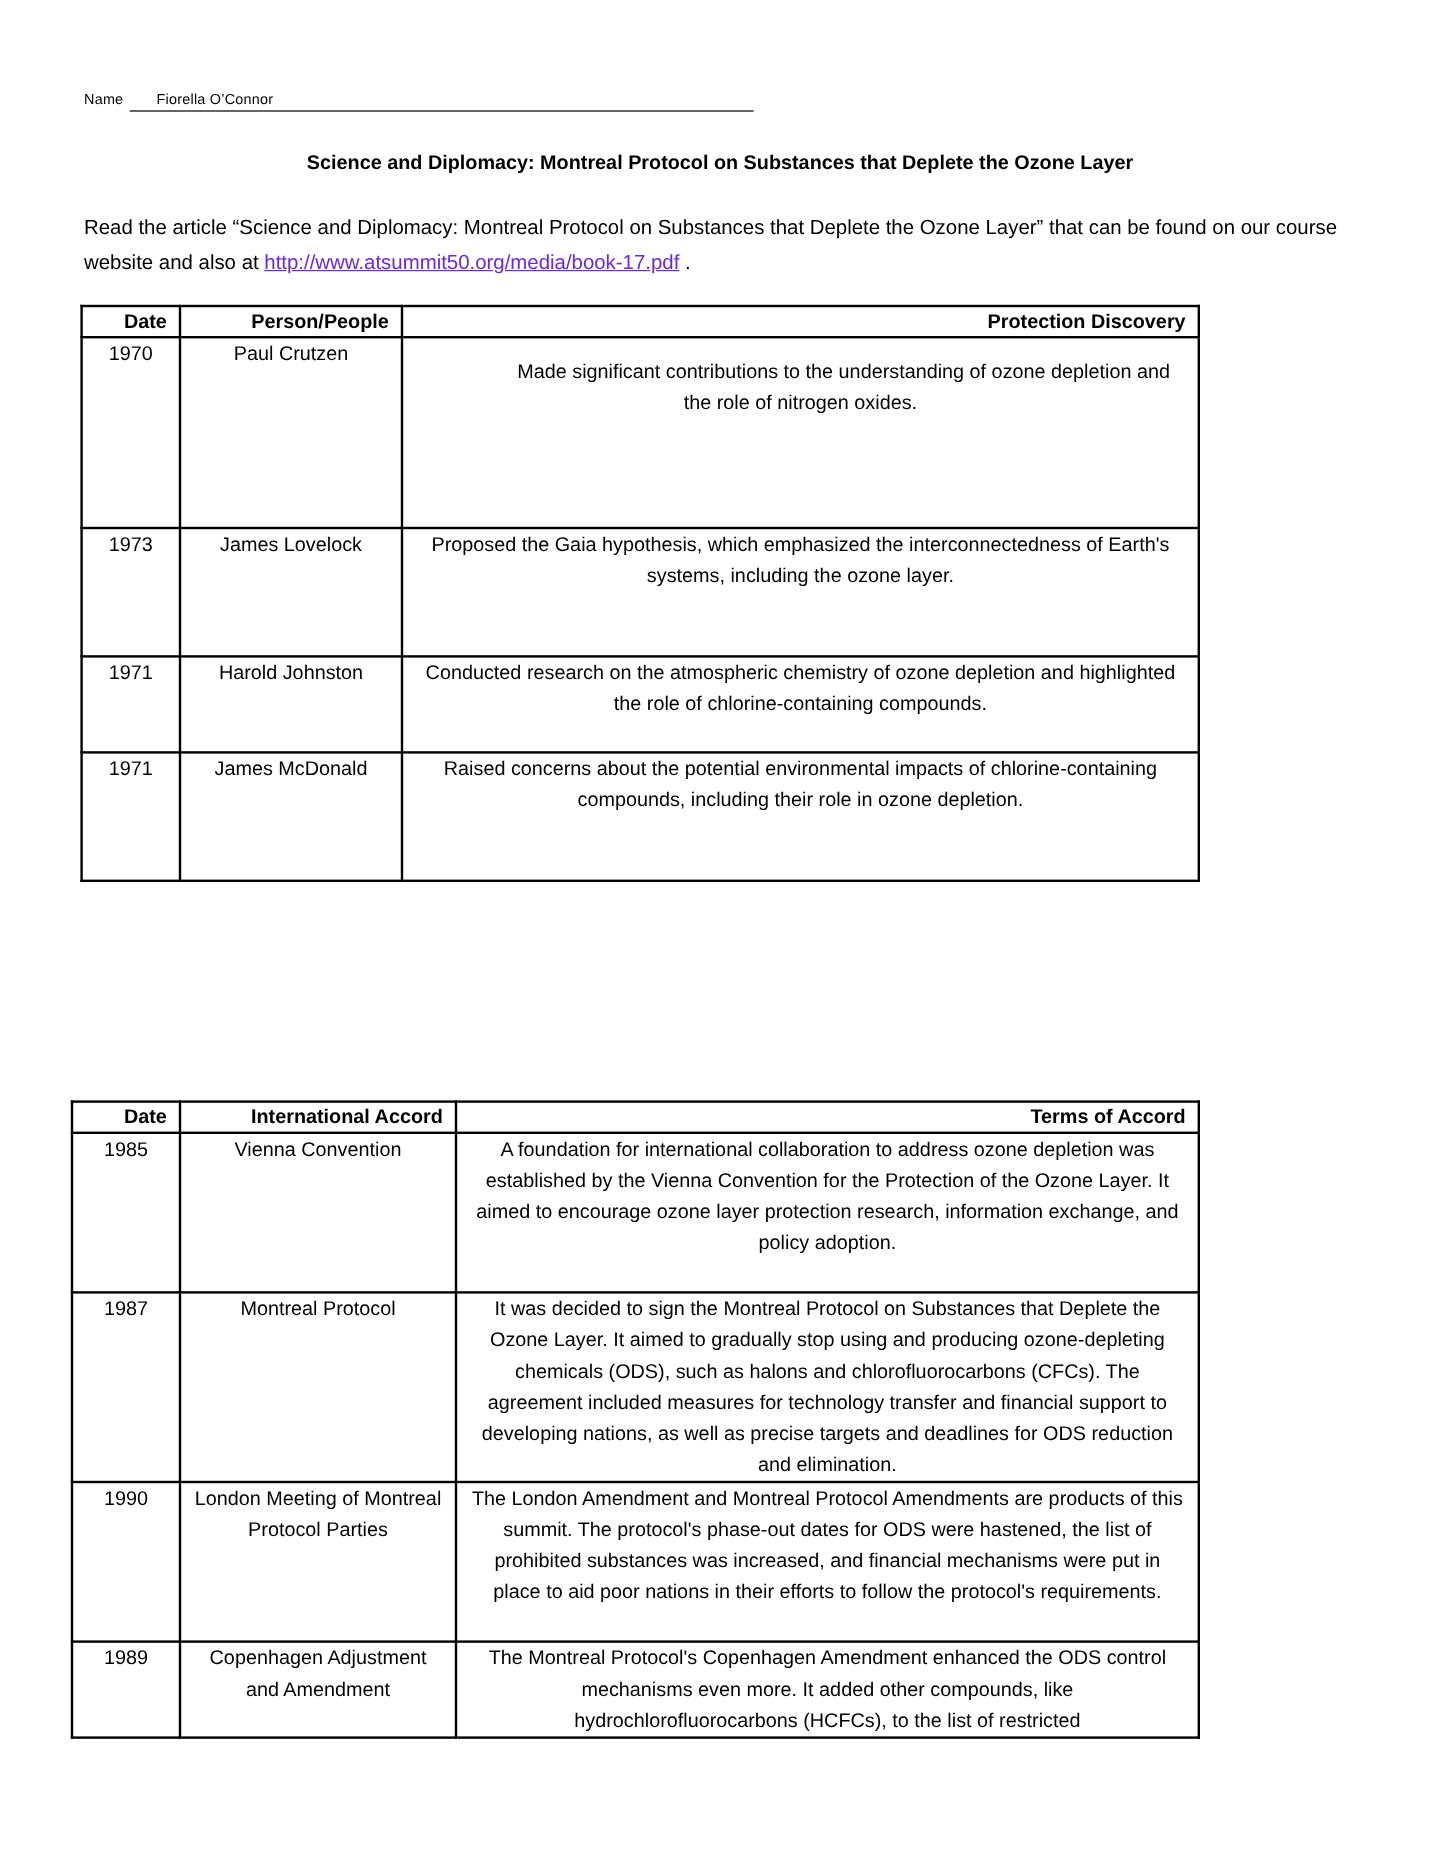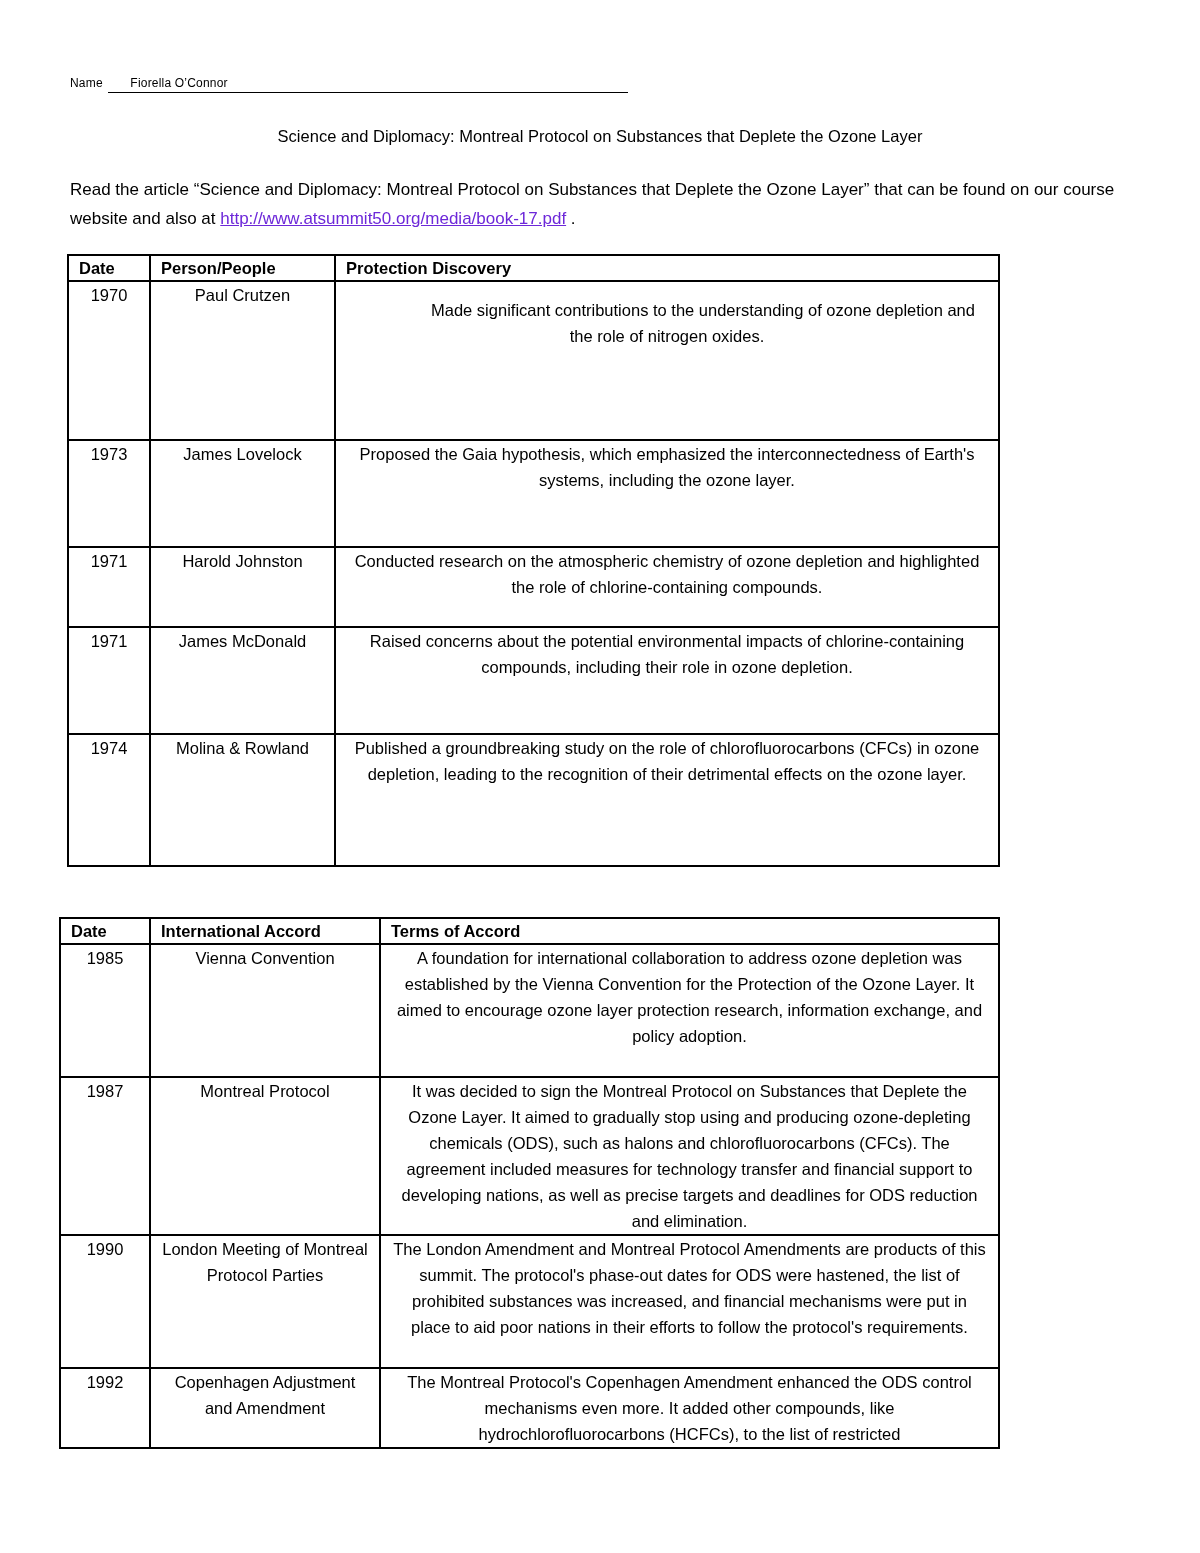--- a/index.html
+++ b/index.html
@@ -14,36 +14,36 @@
       font-size: 12px; letter-spacing: 0.2px;
     }
     .name-line .label { margin-right: 2px; }
     .name-line .value {
       display: inline-block; width: 520px;
       border-bottom: 1px solid #000; line-height: 18px;
       padding-left: 22px; box-sizing: border-box;
     }
     .title {
       position: absolute; left: 0; width: 1200px; top: 127px;
-      text-align: center; font-weight: normal; font-size: 16.5px;
+      text-align: center; font-weight: bold; font-size: 16.5px;
     }
     .instructions {
       position: absolute; left: 70px; top: 175px; width: 1060px;
       font-size: 17px; line-height: 29px;
     }
     .instructions a { color: #6d28d9; text-decoration: underline; }
     table {
       position: absolute; border-collapse: collapse;
       font-size: 16.5px; line-height: 26px;
     }
     td, th {
       border: 2px solid #000; vertical-align: top; padding: 0 10px;
       text-align: center; font-weight: normal;
     }
-    th { font-weight: bold; text-align: left; line-height: 24px; }
+    th { font-weight: bold; text-align: right; line-height: 24px; }
     #t1 { left: 67px; top: 254px; width: 933px; }
     #t1 col.c1 { width: 82px; } #t1 col.c2 { width: 185px; }
     #t2 { left: 59px; top: 917px; width: 941px; }
     #t2 col.c1 { width: 90px; } #t2 col.c2 { width: 230px; }
     #t2 td.terms, #t2 th.terms { border-left-width: 1px; }
     .indent { display: inline-block; width: 72px; }
   </style>
 </head>
 <body>
 
@@ -85,25 +85,20 @@
     <tr style="height:80px">
       <td>1971</td>
       <td>Harold Johnston</td>
       <td>Conducted research on the atmospheric chemistry of ozone depletion and highlighted the role of chlorine-containing compounds.</td>
     </tr>
     <tr style="height:107px">
       <td>1971</td>
       <td>James McDonald</td>
       <td>Raised concerns about the potential environmental impacts of chlorine-containing compounds, including their role in ozone depletion.</td>
     </tr>
-    <tr style="height:132px">
-      <td>1974</td>
-      <td>Molina &amp; Rowland</td>
-      <td>Published a groundbreaking study on the role of chlorofluorocarbons (CFCs) in ozone depletion, leading to the recognition of their detrimental effects on the ozone layer.</td>
-    </tr>
   </tbody>
 </table>
 
 <table id="t2">
   <colgroup>
       <col class="c1">
       <col class="c2">
       <col class="c3">
     </colgroup>
   <thead>
@@ -123,18 +118,18 @@
       <td>1987</td>
       <td>Montreal Protocol</td>
       <td class="terms">It was decided to sign the Montreal Protocol on Substances that Deplete the Ozone Layer. It aimed to gradually stop using and producing ozone-depleting chemicals (ODS), such as halons and chlorofluorocarbons (CFCs). The agreement included measures for technology transfer and financial support to developing nations, as well as precise targets and deadlines for ODS reduction and elimination.</td>
     </tr>
     <tr style="height:133px">
       <td>1990</td>
       <td>London Meeting of Montreal Protocol Parties</td>
       <td class="terms">The London Amendment and Montreal Protocol Amendments are products of this summit. The protocol's phase-out dates for ODS were hastened, the list of prohibited substances was increased, and financial mechanisms were put in place to aid poor nations in their efforts to follow the protocol's requirements.</td>
     </tr>
     <tr style="height:80px">
-      <td>1992</td>
+      <td>1989</td>
       <td>Copenhagen Adjustment and Amendment</td>
       <td class="terms">The Montreal Protocol's Copenhagen Amendment enhanced the ODS control mechanisms even more. It added other compounds, like hydrochlorofluorocarbons (HCFCs), to the list of restricted</td>
     </tr>
   </tbody>
 </table>
 
 </body></html>

